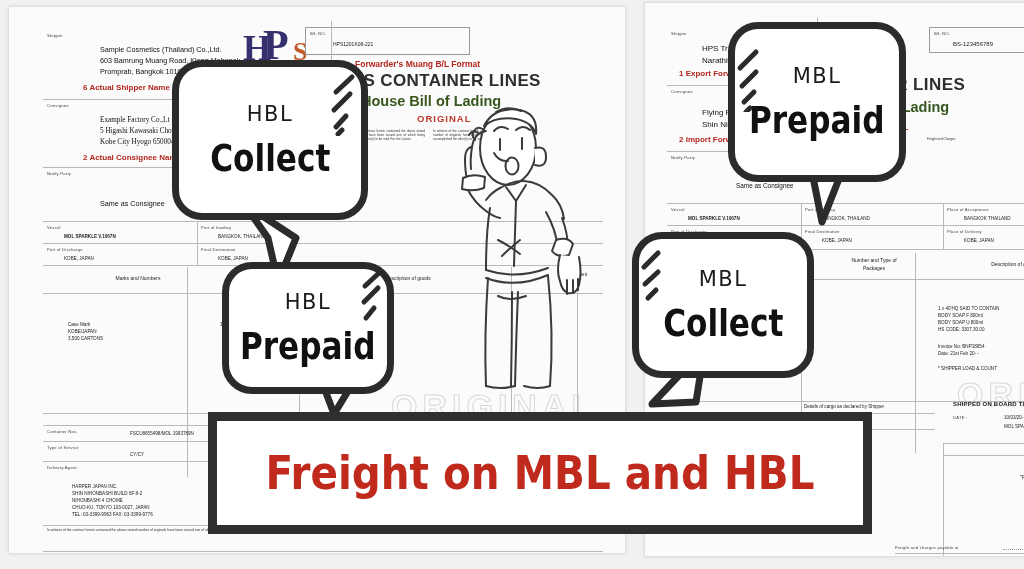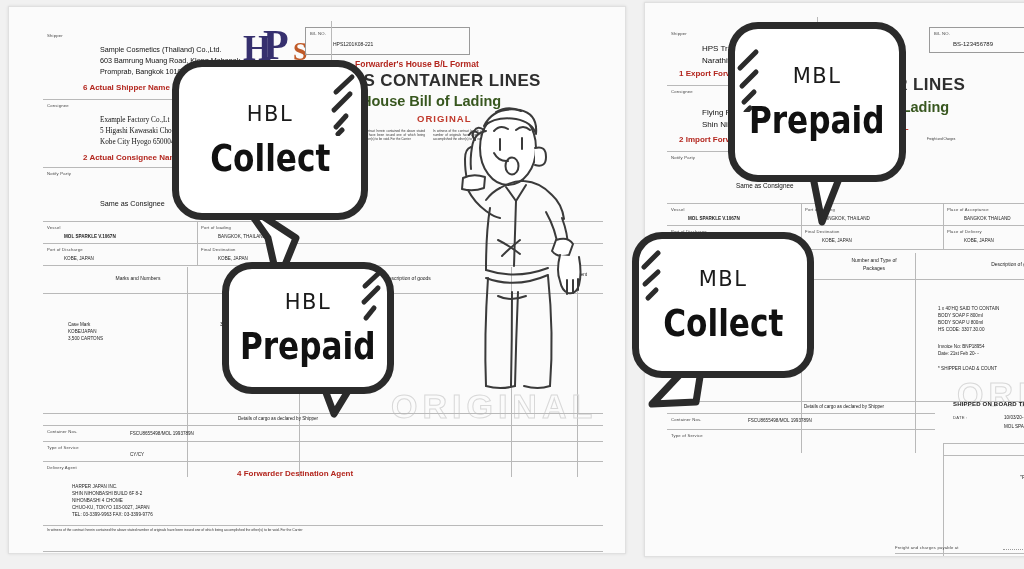--- a/index.html
+++ b/index.html
@@ -115,21 +115,21 @@
 
       <div class="hps-logo hps-h" style="left:222px; top:6px;">H</div>
       <div class="hps-logo hps-p" style="left:242px; top:0px;">P</div>
       <div class="hps-logo hps-s" style="left:272px; top:16px;">S</div>
 
       <div class="cellbox" style="left:284px; top:6px; width:165px; height:28px;">
         <div class="lbl" style="left:4px; top:3px;">B/L  NO.</div>
         <div class="val" style="left:10px; top:13px; font-size:5px;">HPS1201K08-221</div>
       </div>
 
-      <div class="hdr-sub" style="left:334px; top:38px;">Forwarder's House B/L Format</div>
+      <div class="hdr-sub" style="left:334px; top:38px;">Forwarder's Muang B/L Format</div>
       <div class="hdr-main" style="left:318px; top:50px;">HPS CONTAINER LINES</div>
       <div class="hdr-main2 hdr-grn" style="left:340px; top:72px;">House Bill of Lading</div>
       <div class="hdr-orig" style="left:396px; top:92px;">ORIGINAL</div>
       <div class="legal" style="left:318px; top:108px; width:86px;">In witness of the contract herein contained the above stated number of originals have been issued one of
 which being accomplished the other(s) to be void.
       For the Carrier</div>
       <div class="legal" style="left:412px; top:108px; width:86px;">In witness of the contract herein contained the above stated number of originals have been issued one of
 which being accomplished the other(s) to be void.
       For the Carrier</div>
 
@@ -450,14 +450,17 @@
     <div class="bub-big">Collect</div>
   </div>
   <svg class="sparkle" style="left:636px; top:248px; width:32px; height:56px;">
     <g stroke="#2b2b2b" stroke-width="5" stroke-linecap="round">
       <path d="M22 5 L8 19"></path>
         <path d="M22 24 L9 36"></path>
         <path d="M20 42 L12 50"></path>
     </g>
   </svg>
 
+  <div id="title-banner">
+    <div id="title-text">Freight on MBL and HBL</div>
+  </div>
 
 </div>
 
 </body></html>

